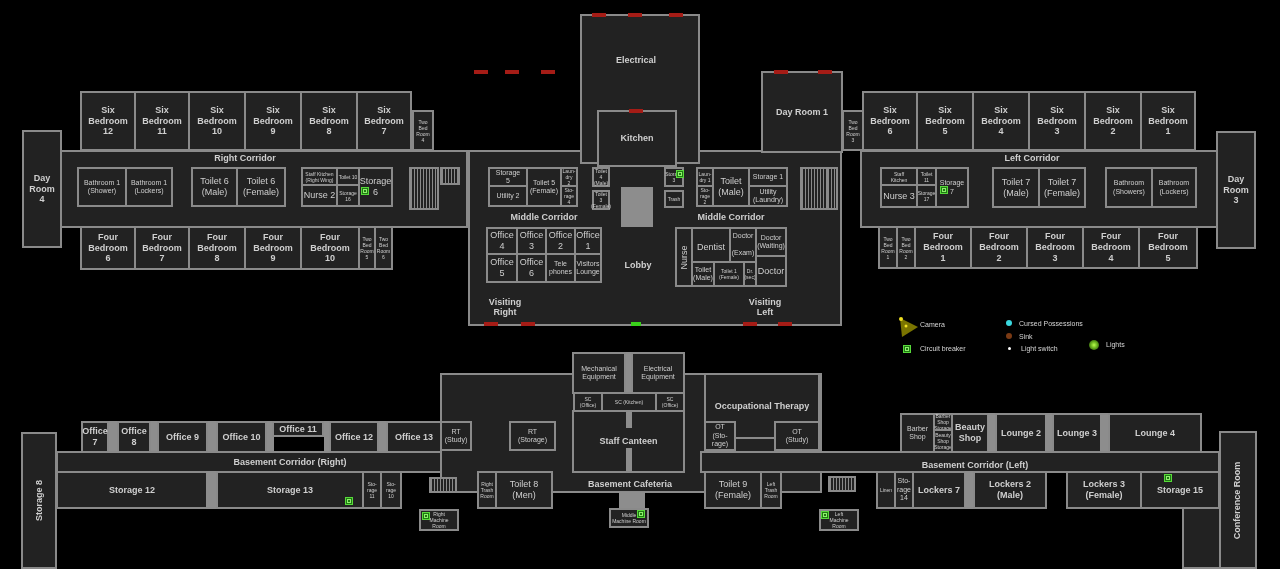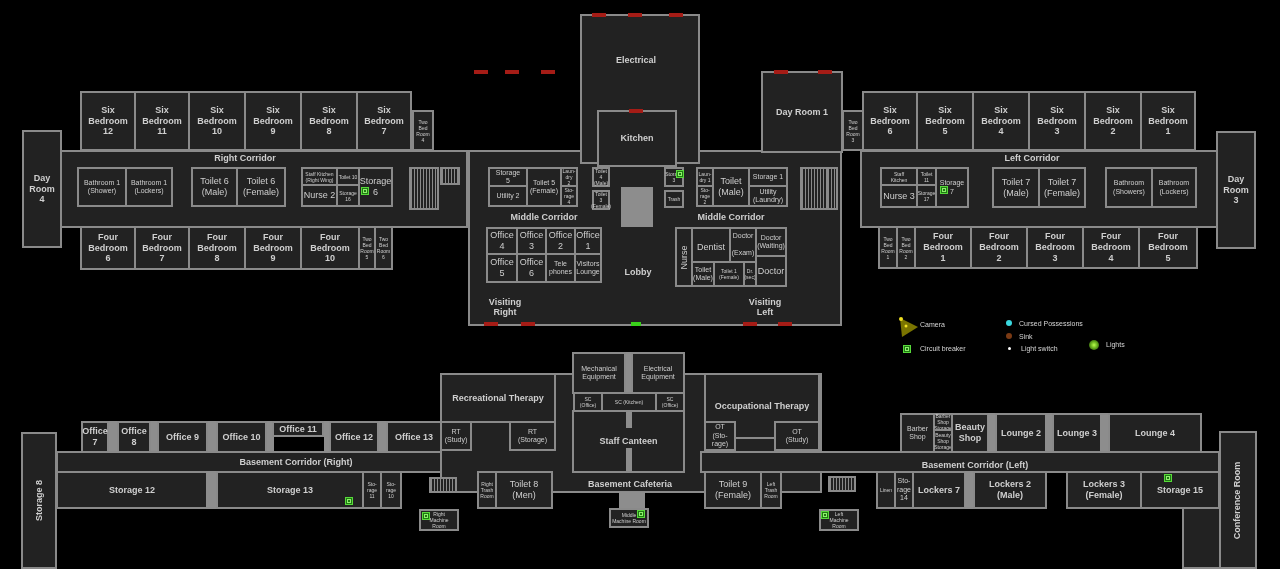--- a/index.html
+++ b/index.html
@@ -163,21 +163,21 @@
   <div class="room thin" style="left:574px;top:227px;width:28px;height:28px;"><span>Office
 1</span></div>
   <div class="room thin" style="left:486px;top:253px;width:32px;height:30px;"><span>Office
 5</span></div>
   <div class="room thin" style="left:516px;top:253px;width:31px;height:30px;"><span>Office
 6</span></div>
   <div class="room thin small" style="left:545px;top:253px;width:31px;height:30px;"><span>Tele
 phones</span></div>
   <div class="room thin small" style="left:574px;top:253px;width:28px;height:30px;"><span>Visitors
 Lounge</span></div>
-  <div class="label" style="left:638px;top:267px;">Lobby</div>
+  <div class="label" style="left:638px;top:260px;">Lobby</div>
 
   <div class="room thin vert" style="left:675px;top:227px;width:18px;height:60px;"><span>Nurse</span></div>
   <div class="room thin" style="left:691px;top:227px;width:40px;height:40px;"><span>Dentist</span></div>
   <div class="room thin small" style="left:729px;top:227px;width:28px;height:36px;"><span>Doctor
 
 (Exam)</span></div>
   <div class="room thin small" style="left:755px;top:227px;width:32px;height:30px;"><span>Doctor
 (Waiting)</span></div>
   <div class="room small" style="left:691px;top:261px;width:24px;height:26px;"><span>Toilet
 (Male)</span></div>
@@ -300,40 +300,39 @@
   <div class="grey" style="left:151px;top:421px;width:8px;height:30px;"></div>
   <div class="room" style="left:157px;top:421px;width:51px;height:32px;"><span>Office 9</span></div>
   <div class="grey" style="left:208px;top:421px;width:8px;height:30px;"></div>
   <div class="room" style="left:216px;top:421px;width:51px;height:32px;"><span>Office 10</span></div>
   <div class="grey" style="left:267px;top:421px;width:7px;height:30px;"></div>
   <div class="room" style="left:272px;top:421px;width:52px;height:16px;"><span>Office 11</span></div>
   <div class="grey" style="left:324px;top:421px;width:6px;height:30px;"></div>
   <div class="room" style="left:329px;top:421px;width:50px;height:32px;"><span>Office 12</span></div>
   <div class="grey" style="left:379px;top:421px;width:8px;height:30px;"></div>
   <div class="room" style="left:386px;top:421px;width:56px;height:32px;"><span>Office 13</span></div>
-  <div class="label" style="left:290px;top:457px;margin-left:6px;">Basement Corridor (Right)</div>
+  <div class="label" style="left:290px;top:457px;">Basement Corridor (Right)</div>
 
   <div class="room" style="left:56px;top:471px;width:152px;height:38px;"><span>Storage 12</span></div>
   <div class="grey" style="left:206px;top:471px;width:12px;height:38px;"></div>
   <div class="room" style="left:216px;top:471px;width:148px;height:38px;"><span>Storage 13</span></div>
   <div class="breaker" style="left:345px;top:497px;"></div>
   <div class="room tiny" style="left:362px;top:471px;width:20px;height:38px;"><span>Sto-
 rage
 11</span></div>
   <div class="room tiny" style="left:380px;top:471px;width:22px;height:38px;"><span>Sto-
 rage
 10</span></div>
 
   <div class="stairs" style="left:429px;top:477px;width:28px;height:16px;"></div>
   <div class="room tiny" style="left:419px;top:509px;width:40px;height:22px;"><span>Right
 Machine
 Room</span></div>
   <div class="breaker" style="left:422px;top:512px;"></div>
 
-  <div class="room" style="left:440px;top:373px;width:116px;height:50px;"><span>Recreational Therapy</span></div>
   <div class="room thin small" style="left:440px;top:421px;width:32px;height:30px;"><span>RT
 (Study)</span></div>
   <div class="room thin small" style="left:509px;top:421px;width:47px;height:30px;"><span>RT
 (Storage)</span></div>
   <div class="room tiny" style="left:477px;top:471px;width:20px;height:38px;"><span>Right
 Trash
 Room</span></div>
   <div class="room thin" style="left:495px;top:471px;width:58px;height:38px;"><span>Toilet 8
 (Men)</span></div>
 

